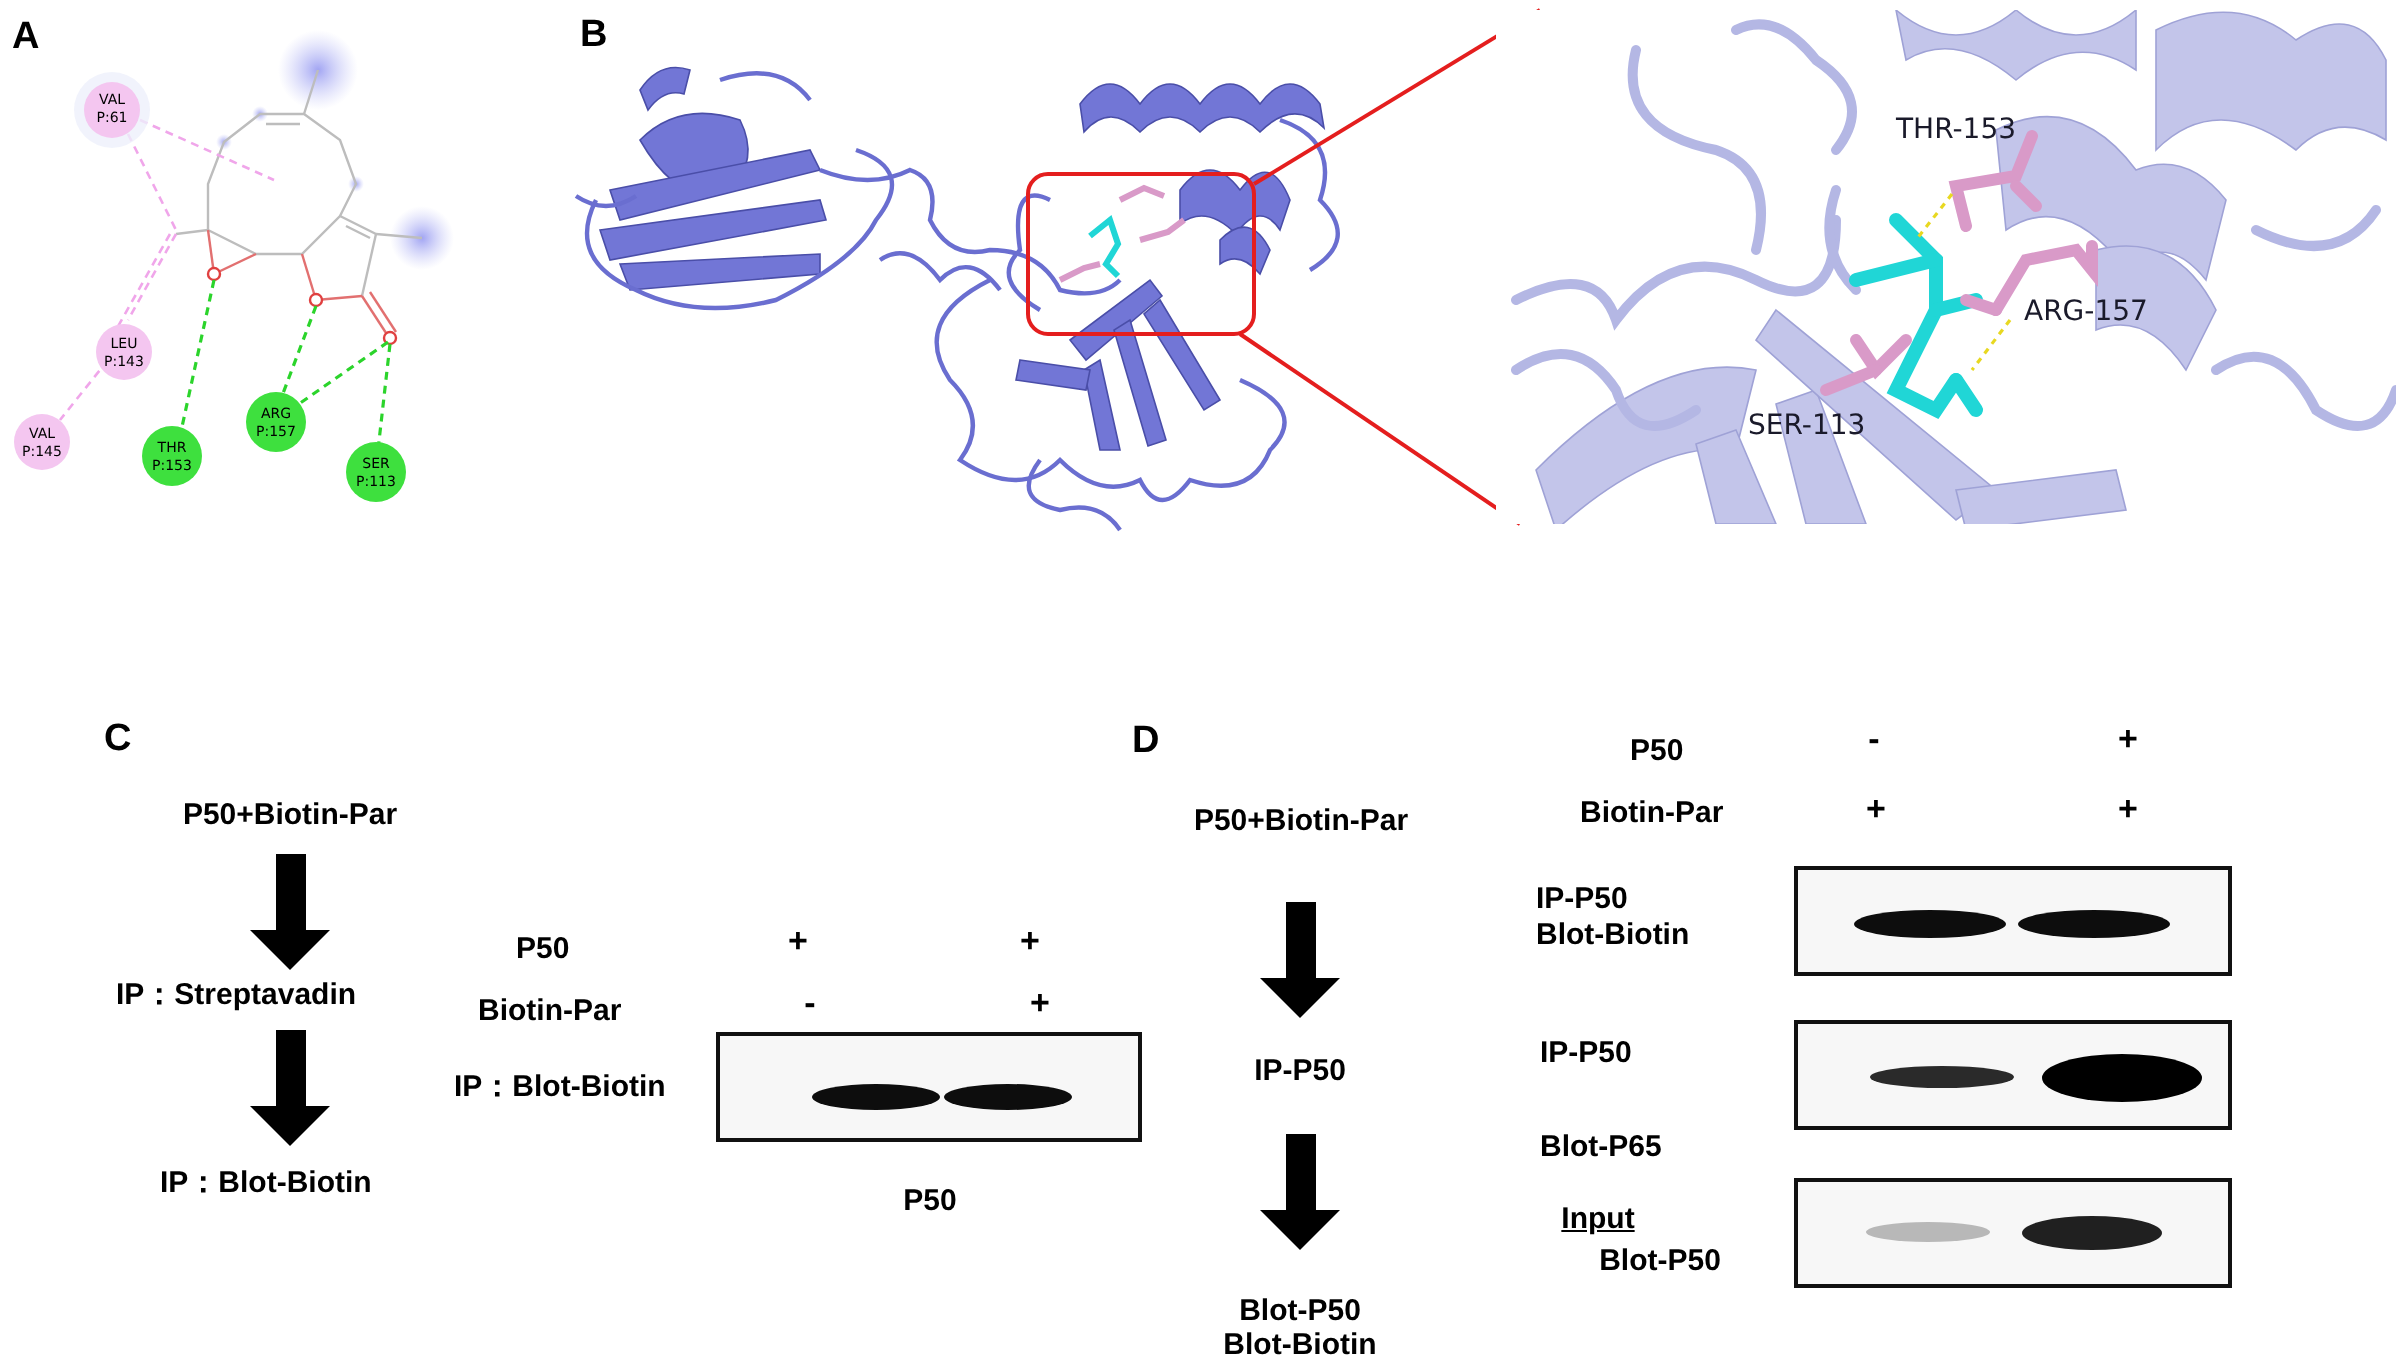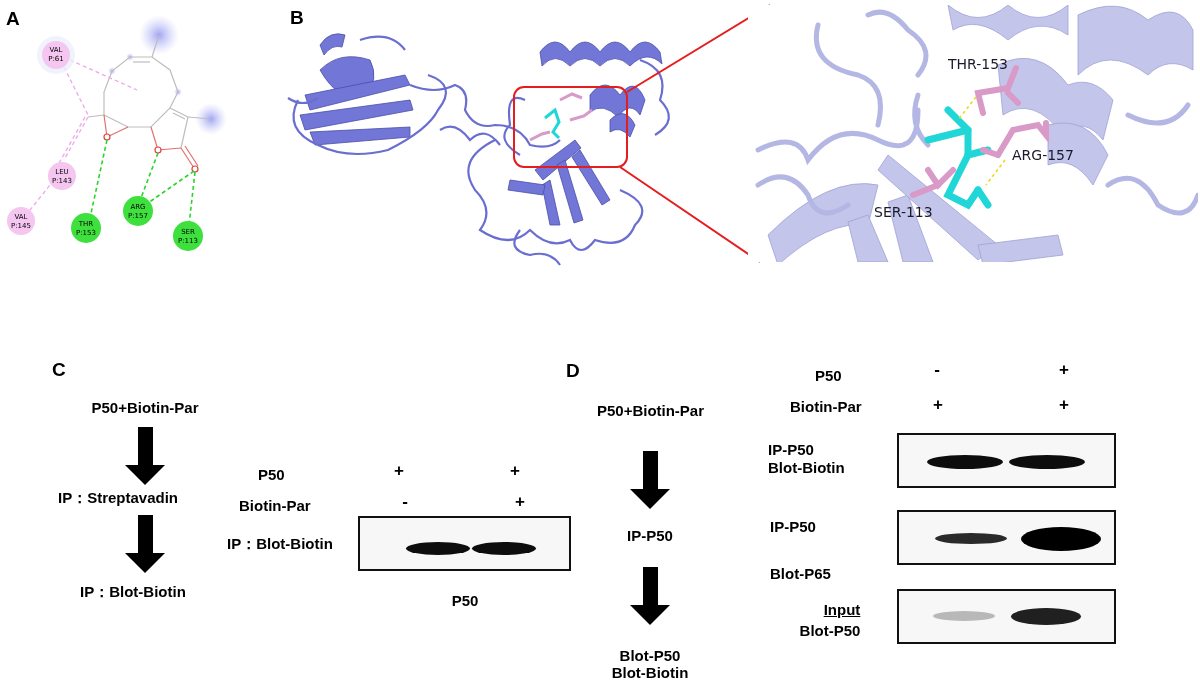--- a/index.html
+++ b/index.html
@@ -258,18 +258,18 @@
   <div class="band" style="left:110px;top:20px;width:76px;height:14px;background:#0d0d0d;"></div>
 </div>
 
 <div class="abs btxt" style="left:770px;top:518px;">IP-P50</div>
 <div class="abs btxt" style="left:770px;top:538px;margin-top:27px;">Blot-P65</div>
 <div class="abs blot" style="left:897px;top:510px;width:219px;height:55px;">
   <div class="band" style="left:36px;top:21px;width:72px;height:11px;background:#2a2a2a;"></div>
   <div class="band" style="left:122px;top:15px;width:80px;height:24px;background:#000;"></div>
 </div>
 
-<div class="abs btxt ctr" style="left:787px;width:110px;top:601px;text-decoration:underline;">Input</div>
+<div class="abs btxt ctr" style="left:744px;width:110px;top:601px;text-decoration:underline;">Input</div>
 <div class="abs btxt ctr" style="left:775px;width:110px;top:622px;">Blot-P50</div>
 <div class="abs blot" style="left:897px;top:589px;width:219px;height:55px;">
   <div class="band" style="left:34px;top:20px;width:62px;height:10px;background:#b8b8b8;"></div>
   <div class="band" style="left:112px;top:17px;width:70px;height:17px;background:#202020;"></div>
 </div>
 
 </body></html>

